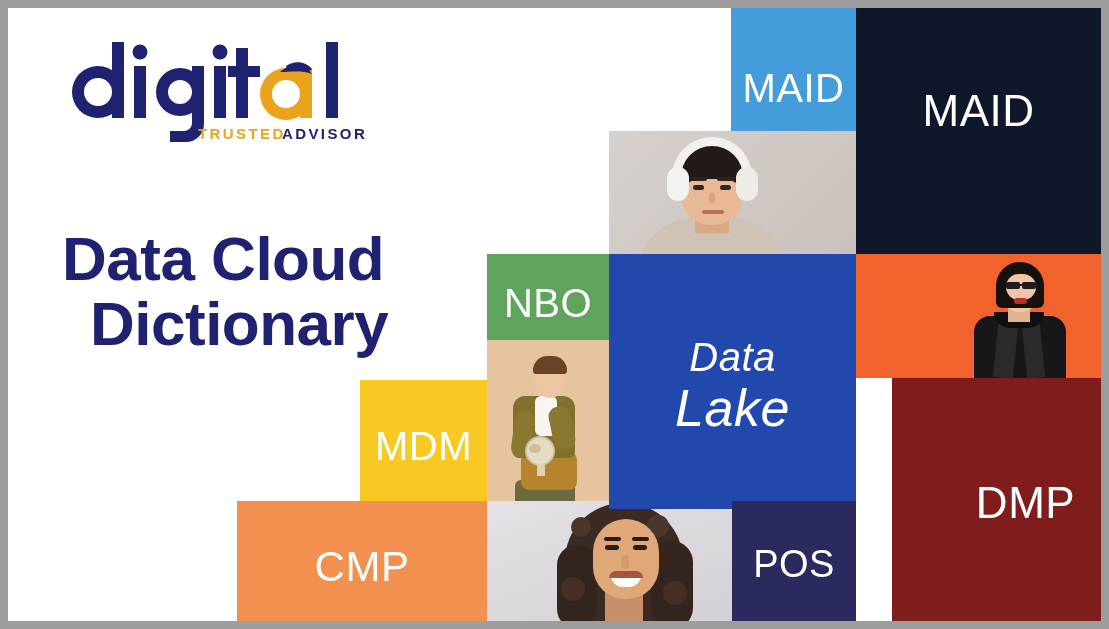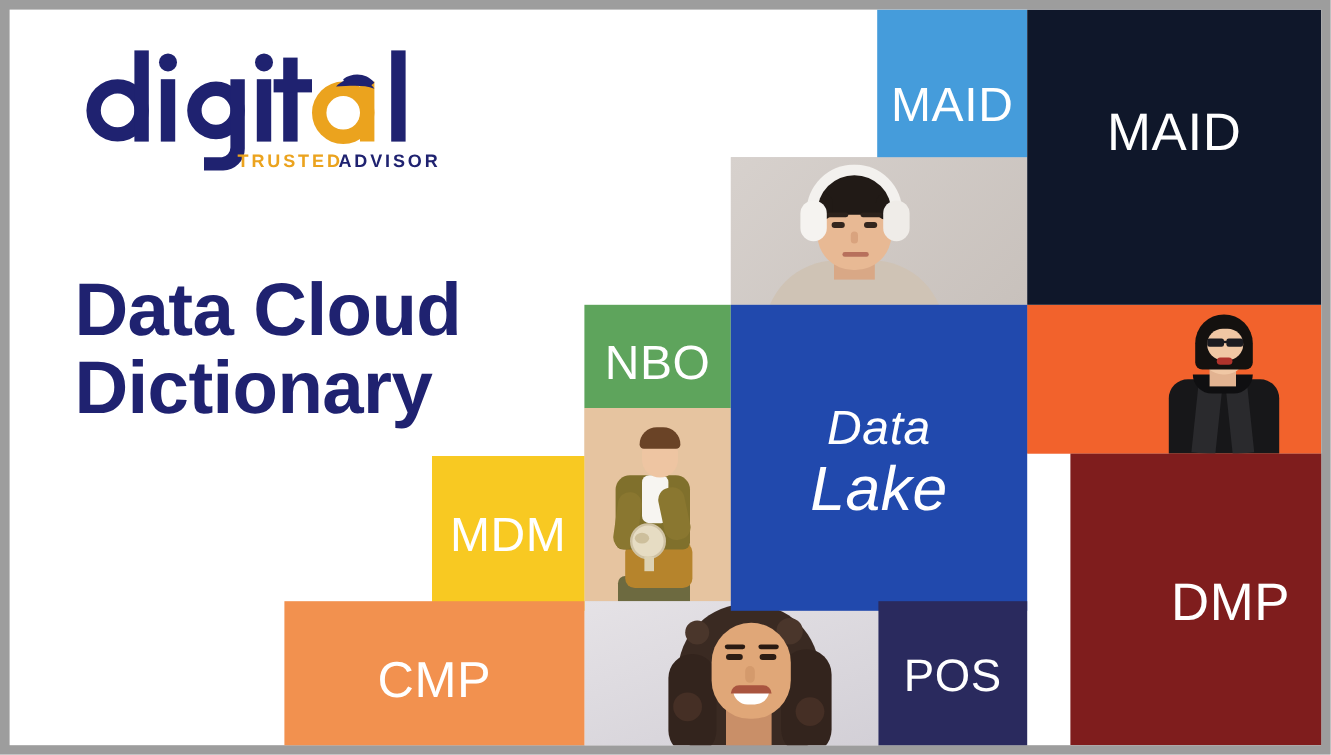--- a/index.html
+++ b/index.html
@@ -42,21 +42,21 @@
     position: absolute;
     left: 54px;
     top: 218px;
     width: 400px;
     color: #1F2270;
     font-size: 62px;
     line-height: 1.05;
     font-weight: bold;
     letter-spacing: -0.5px;
   }
-  #headline .l2 { display: block; }
+  #headline .l2 { display: block; margin-left: 28px; }
 
   
   .tile {
     position: absolute;
     box-sizing: border-box;
     overflow: hidden;
   }
   .tile .label {
     position: absolute;
     width: 100%;

